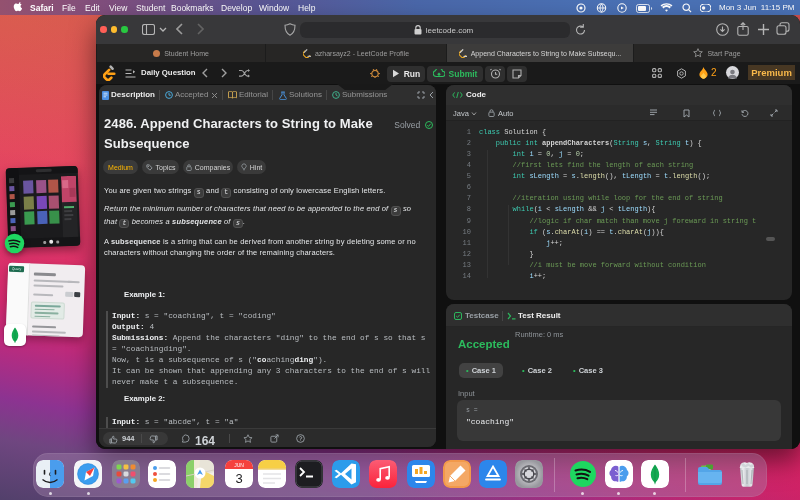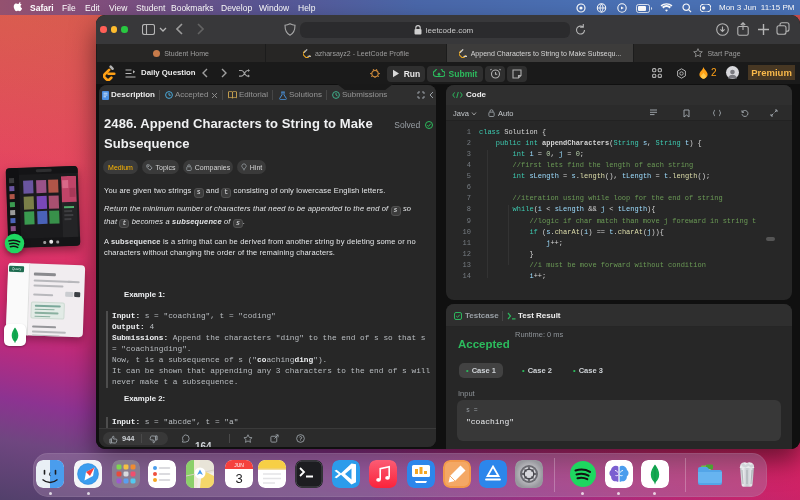--- a/index.html
+++ b/index.html
@@ -351,21 +351,21 @@
             <path d="M1 4.5h1.6V9H1zM2.6 8.6V5l1.9-3.8c.8 0 1.2.6 1 1.4L5.1 4.5h2.7c.7 0 1.2.6 1 1.3L8 8.2c-.2.5-.6.8-1.1.8z"></path>
           </svg>
         <span style="position:absolute;left:23px;top:5px;font-size:7.5px;color:#cfd3d7;font-weight:700">944</span>
         <div style="position:absolute;left:42px;top:5px;width:1px;height:9px;background:#4a4a4a"></div>
         <svg style="position:absolute;left:50px;top:6px" width="9" height="9" viewBox="0 0 10 10" class="ico">
             <path d="M9 5.5H7.4V1H9zM7.4 1.4V5L5.5 8.8c-.8 0-1.2-.6-1-1.4l.4-1.9H2.2c-.7 0-1.2-.6-1-1.3L2 1.8c.2-.5.6-.8 1.1-.8z"></path>
           </svg>
         <svg style="position:absolute;left:82px;top:5px" width="9" height="9" viewBox="0 0 10 10" class="ico">
             <path d="M5 1a4 4 0 0 1 0 8H1.5L2.3 7A4 4 0 0 1 5 1z"></path>
           </svg>
-        <span style="position:absolute;left:96px;top:12px;font-size:10px;color:#cfd3d7;font-weight:700">164</span>
+        <span style="position:absolute;left:96px;top:5px;font-size:12px;color:#cfd3d7;font-weight:700">164</span>
         <div style="position:absolute;left:130px;top:5px;width:1px;height:9px;background:#4a4a4a"></div>
         <svg style="position:absolute;left:144px;top:5px" width="10" height="9" viewBox="0 0 12 11" class="ico">
             <path d="M6 .9l1.5 3.2 3.5.4-2.6 2.3.7 3.4L6 8.5 2.9 10.2l.7-3.4L1 4.5l3.5-.4z"></path>
           </svg>
         <svg style="position:absolute;left:171px;top:5px" width="9" height="9" viewBox="0 0 10 10" class="ico">
             <rect x="1" y="2.5" width="6.5" height="6.5" rx="1"></rect>
             <path d="M5 5L9 1M6.3 1H9v2.7"></path>
           </svg>
         <svg style="position:absolute;left:197px;top:5px" width="9" height="9" viewBox="0 0 10 10" class="ico">
             <circle cx="5" cy="5" r="4.3"></circle>

